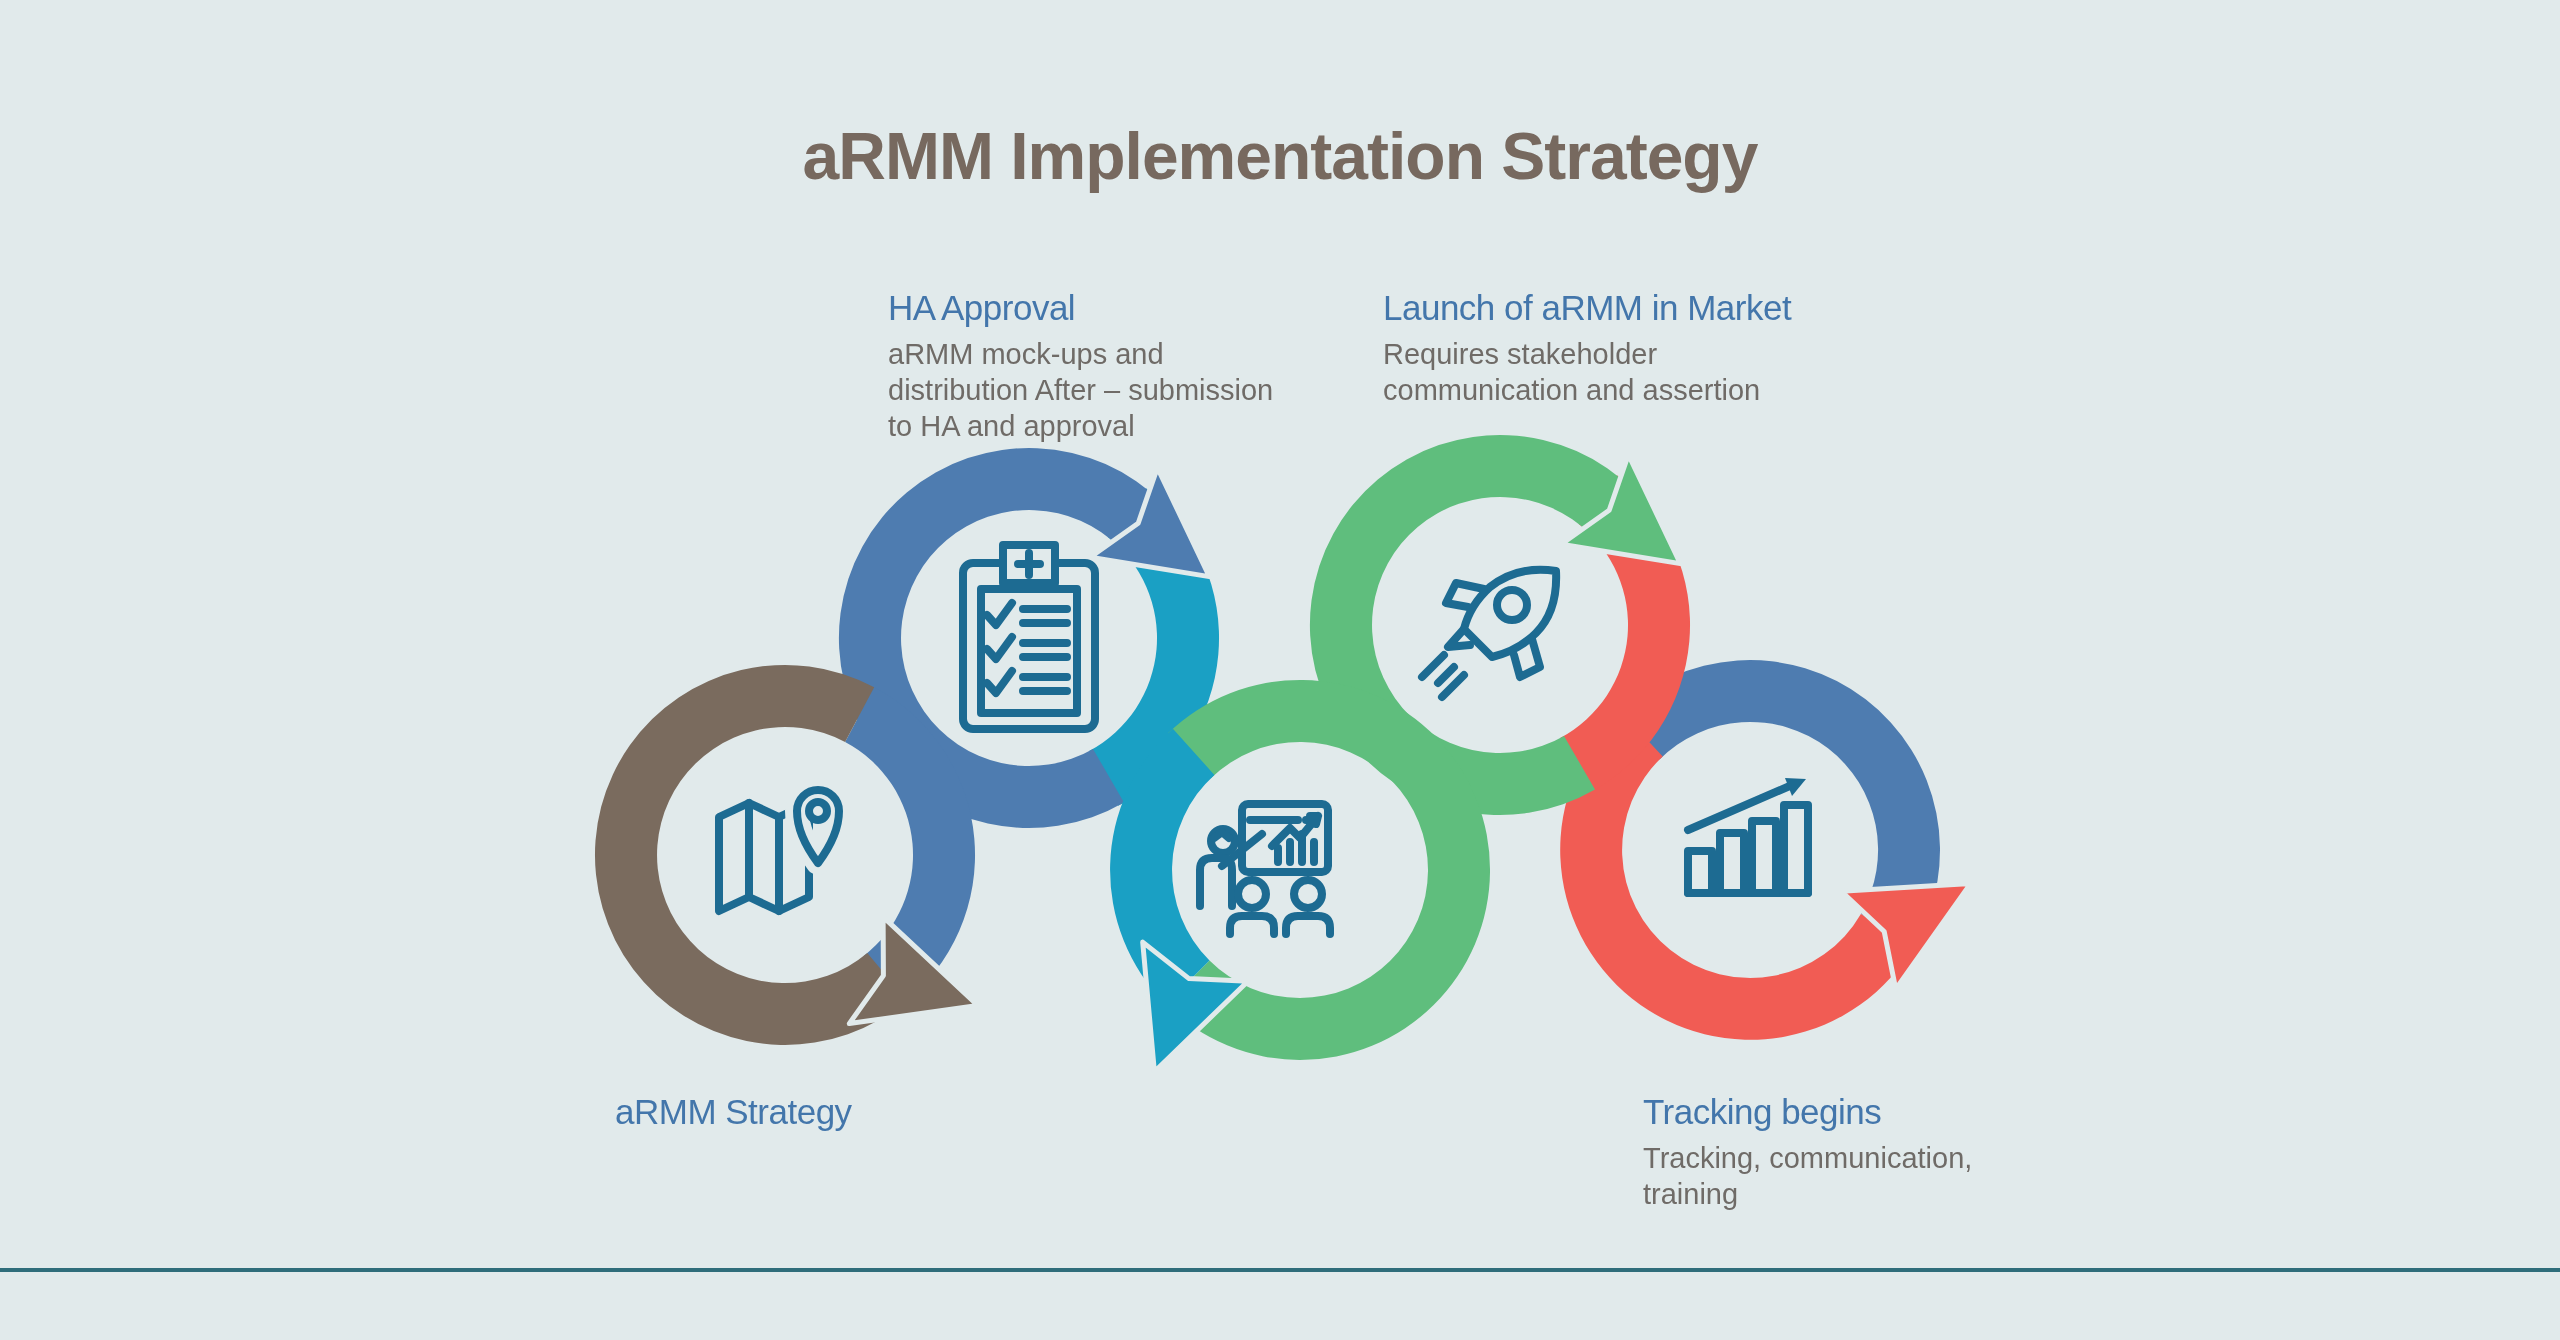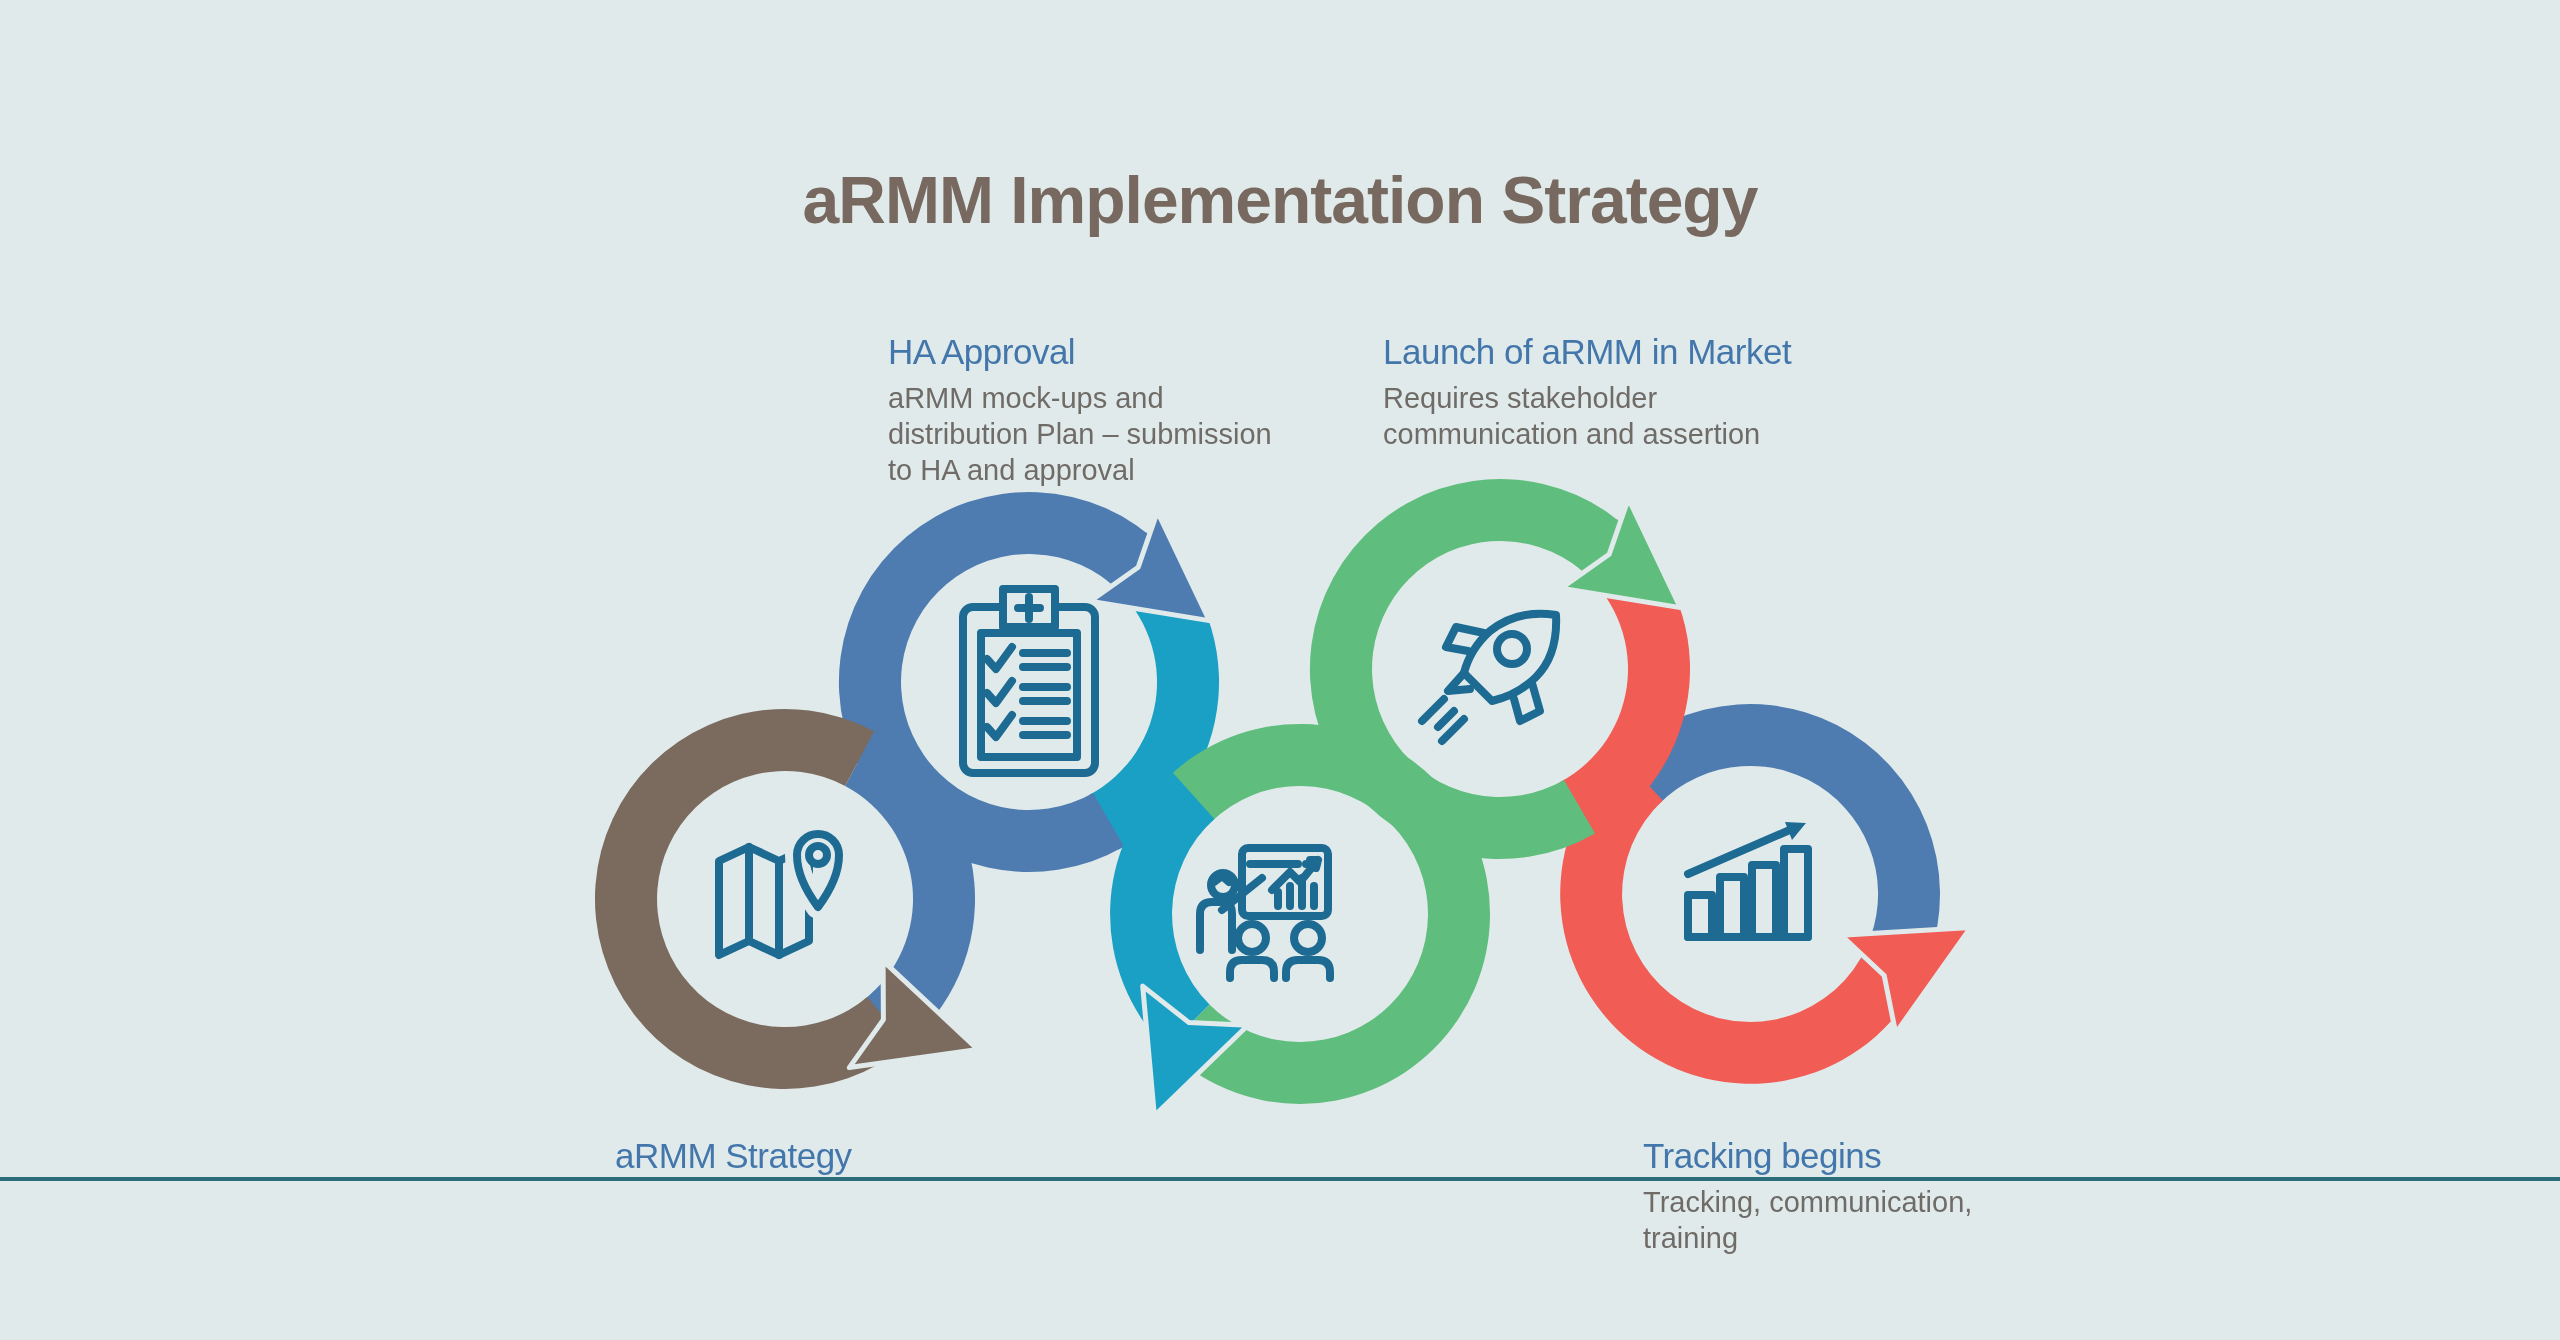--- a/index.html
+++ b/index.html
@@ -1,17 +1,17 @@
 <!DOCTYPE html>
 <html style="--background: #e1eaeb; --title_text: #77695f; --heading_blue: #4376ab; --body_text: #6f6b67; --steel_blue: #4e7cb0; --teal: #1aa0c4; --green: #5fbe7d; --coral_red: #f15c54; --brown: #7a6b5e; --icon_stroke: #1d6b92; --bottom_bar: #2e6d7a;"><head>
 <meta charset="utf-8">
 <style>
   html,body{margin:0;padding:0;width:2560px;height:1340px;overflow:hidden;}
   body{background:var(--background);font-family:"Liberation Sans",sans-serif;}
-  .stage{position:relative;width:2560px;height:1137px;background:var(--background);margin-top:44px;}
+  .stage{position:relative;width:2560px;height:1272px;background:var(--background);}
   .title{position:absolute;left:0;right:0;top:118px;margin:0;text-align:center;
          font-size:66px;font-weight:bold;letter-spacing:-1px;color:var(--title_text);}
   .diagram{position:absolute;left:0;top:0;width:2560px;height:1340px;}
   .f-steel_blue{fill:var(--steel_blue);}
   .f-teal{fill:var(--teal);}
   .f-green{fill:var(--green);}
   .f-coral_red{fill:var(--coral_red);}
   .f-brown{fill:var(--brown);}
   .head{stroke:var(--background);stroke-width:5px;stroke-linejoin:round;}
   .ic{fill:none;stroke:var(--icon_stroke);stroke-width:8px;stroke-linecap:round;stroke-linejoin:round;}
@@ -124,21 +124,21 @@
     </g>
   </svg>
 
   <div class="step-label pos-planning">
     <h3>aRMM Strategy</h3>
   </div>
 
   <div class="step-label pos-ha">
     <h3>HA Approval</h3>
     <p>aRMM mock-ups and
-distribution Plan – submission
+distribution After – submission
 to HA and approval</p>
   </div>
 
 
   <div class="step-label pos-tracking">
     <h3>Tracking begins</h3>
     <p>Tracking, communication,
 training</p>
   </div>
 

